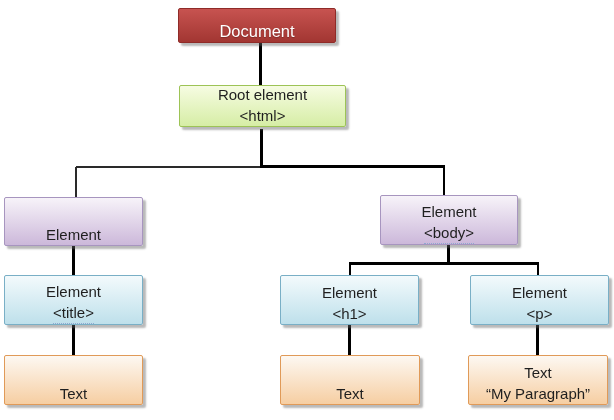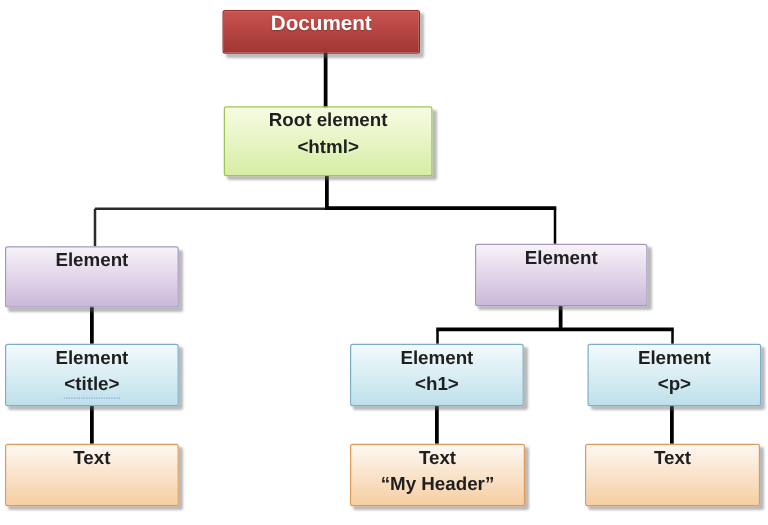--- a/index.html
+++ b/index.html
@@ -10,28 +10,27 @@
     background: #ffffff;
     font-family: "Liberation Sans", sans-serif;
     overflow: hidden;
   }
   .box {
     position: absolute;
     box-sizing: border-box;
     display: flex;
     flex-direction: column;
     align-items: center;
-    justify-content: flex-start;
+    justify-content: flex-end;
     text-align: center;
     border-radius: 2px;
     color: var(--node-text, #1f1f1f);
     font-size: 15px;
     line-height: 21px;
     box-shadow: 3px 3px 2px rgba(100,100,100,0.45);
-    font-weight: bold;
   }
   .box span { display: block; white-space: nowrap; }
 
   .box.document {
     background: linear-gradient(180deg, var(--document-fill-top, #c75350), var(--document-fill-bottom, #a23632));
     border: 1.5px solid var(--document-border, #8f2b28);
     color: var(--document-text, #ffffff);
     font-size: 16.5px;
     text-shadow: 0 1px 1px rgba(0,0,0,0.25);
   }
@@ -51,21 +50,21 @@
     background: linear-gradient(180deg, var(--text-fill-top, #fdf8f2), var(--text-fill-bottom, #f6cea2));
     border: 1px solid var(--text-border, #e09a58);
   }
 
   .squiggle { border-bottom: 1px dotted #8fa8d0; }
 
   .conn { position: absolute; background: var(--connector, #000000); }
 
   
   #b-document   { left: 178px; top: 8px;   width: 158px; height: 35px; }
-  #b-html       { left: 179px; top: 85px;  width: 167px; height: 56px; }
+  #b-html       { left: 179px; top: 85px;  width: 167px; height: 42px; }
   #b-head       { left: 4px;   top: 197px; width: 139px; height: 49px; }
   #b-body       { left: 380px; top: 195px; width: 138px; height: 50px; }
   #b-title      { left: 4px;   top: 275px; width: 139px; height: 50px; }
   #b-h1         { left: 280px; top: 275px; width: 139px; height: 50px; }
   #b-p          { left: 470px; top: 275px; width: 139px; height: 50px; }
   #b-text-title { left: 4px;   top: 355px; width: 139px; height: 50px; }
   #b-text-h1    { left: 280px; top: 355px; width: 140px; height: 50px; }
   #b-text-p     { left: 468px; top: 355px; width: 140px; height: 50px; }
 
   
@@ -112,20 +111,21 @@
     <span class="line1">Root element</span>
     <span class="line2">&lt;html&gt;</span>
   </div>
 
   <div class="box element" id="b-head">
     <span class="line1">Element</span>
   </div>
 
   <div class="box element" id="b-body">
     <span class="line1">Element</span>
+    <span class="line2 squiggle">&lt;body&gt;</span>
   </div>
 
   <div class="box leaf" id="b-title">
     <span class="line1">Element</span>
     <span class="line2 squiggle">&lt;title&gt;</span>
   </div>
 
   <div class="box leaf" id="b-h1">
     <span class="line1">Element</span>
     <span class="line2">&lt;h1&gt;</span>
@@ -135,20 +135,20 @@
     <span class="line1">Element</span>
     <span class="line2">&lt;p&gt;</span>
   </div>
 
   <div class="box textnode" id="b-text-title">
     <span class="line1">Text</span>
   </div>
 
   <div class="box textnode" id="b-text-h1">
     <span class="line1">Text</span>
-    <span class="line2">“My Header”</span>
   </div>
 
   <div class="box textnode" id="b-text-p">
     <span class="line1">Text</span>
+    <span class="line2">“My Paragraph”</span>
   </div>
 
 </div>
 
 </body></html>

